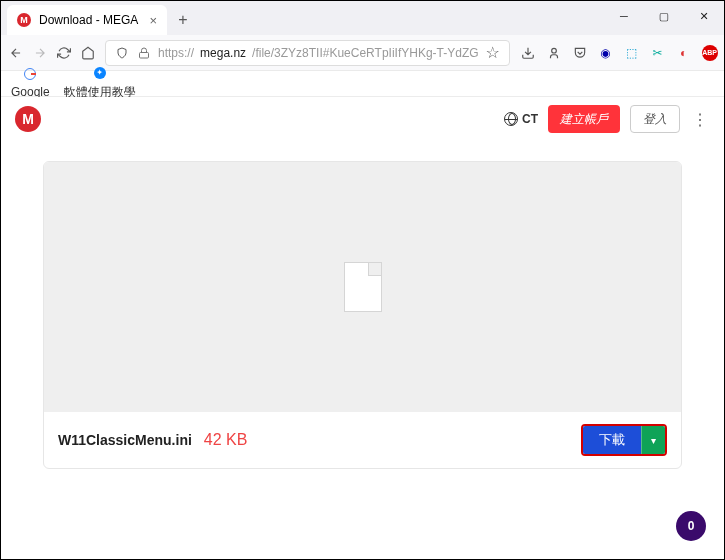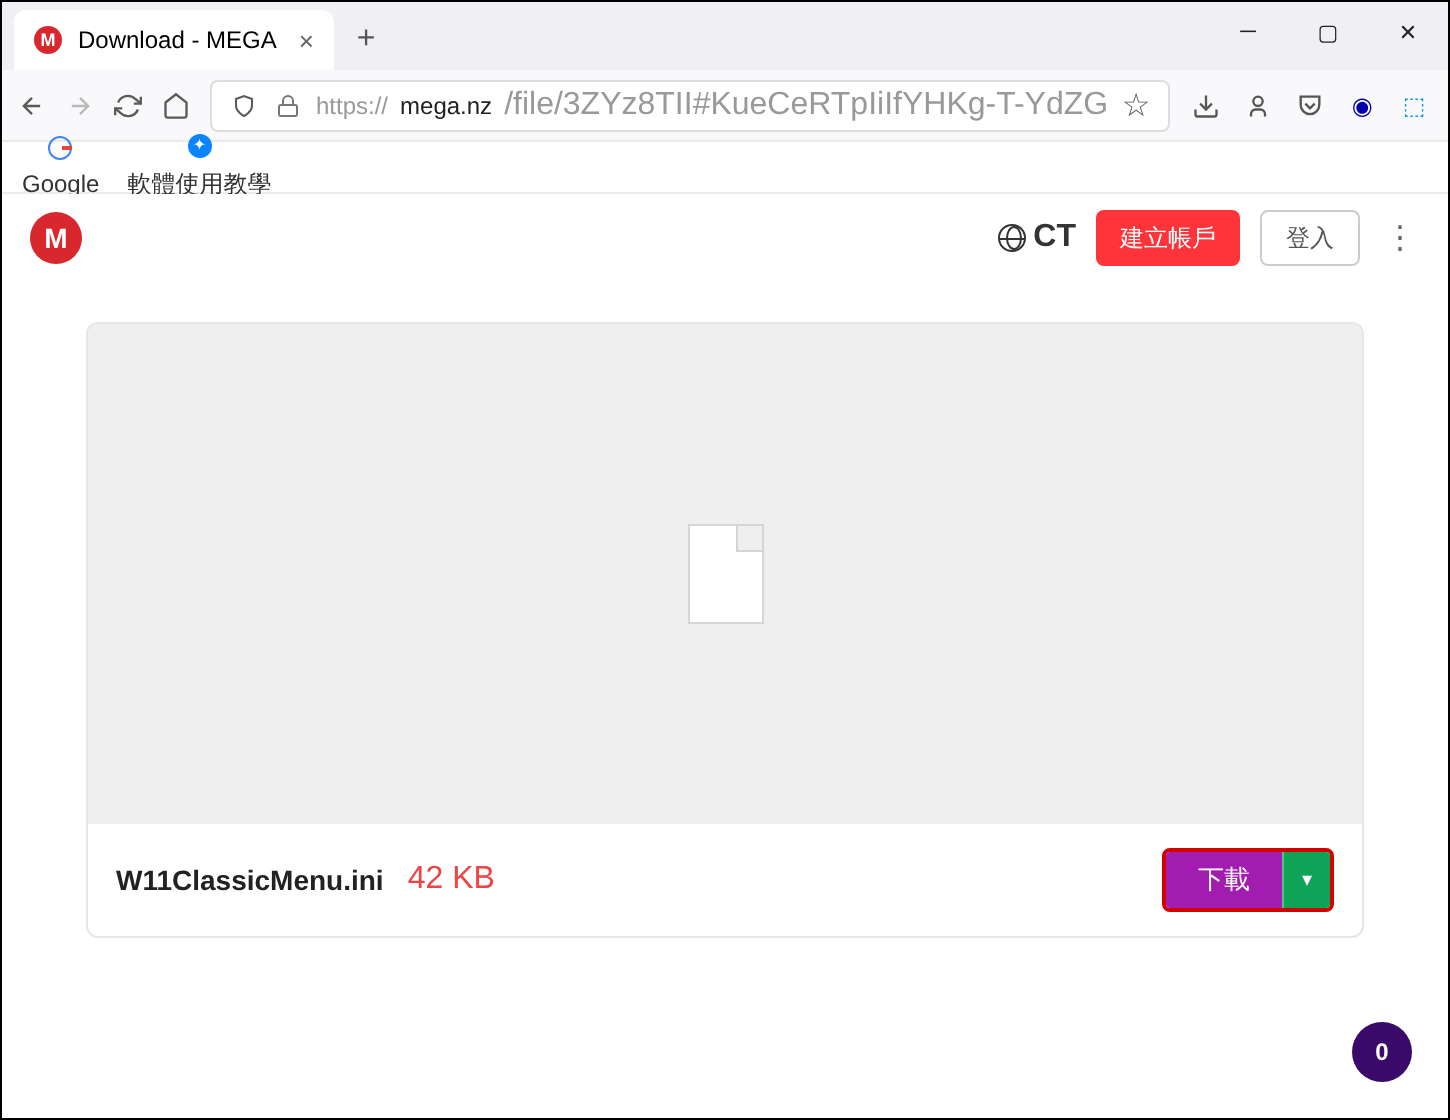--- a/index.html
+++ b/index.html
@@ -14,54 +14,54 @@
 .tab-plus { width: 24px; height: 24px; display:flex; align-items:center; justify-content:center; font-size: 16px; color:#555; margin-bottom:3px; margin-left:4px; }
 .window-controls { position:absolute; right:0; top:0; display:flex; height:30px; }
 .winbtn { width: 40px; display:flex; align-items:center; justify-content:center; font-size:11px; color:#222; }
 
 .navbar { height: 36px; background:#f9f9fb; border-bottom:1px solid #eaeaea; display:flex; align-items:center; padding:0 8px; gap:10px; }
 .nav-icon { width:16px; height:16px; display:flex; align-items:center; justify-content:center; color:#5a5a5a; }
 .urlbar { flex:1; display:flex; align-items:center; height:26px; border:1px solid #ddd; border-radius:4px; padding:0 8px; background:#fff; gap:6px; }
 .url-lock { color:#777; }
 .url-prefix { color:#999; font-size:12px; }
 .url-host { color:#222; font-size:12px; }
-.url-path { color:#999; font-size:16px; white-space:nowrap; overflow:hidden; text-overflow:ellipsis; }
+.url-path { color:#999; font-size:12px; white-space:nowrap; overflow:hidden; text-overflow:ellipsis; }
 .tool-icons { display:flex; gap:10px; align-items:center; }
 .ti { width:16px; height:16px; display:flex; align-items:center; justify-content:center; color:#555; font-size:12px; }
 .ti.abp { background:#d00; color:#fff; border-radius:50%; font-size:7px; font-weight:bold; padding:2px; }
 
 .bookmarks { height: 26px; border-bottom:1px solid #ececec; display:flex; align-items:center; padding:0 10px; gap:14px; font-size:12px; }
 .bm-item { display:flex; align-items:center; gap:5px; color:#333;flex-direction:column; }
 .bm-g { width:12px; height:12px; border:1.5px solid #4285f4; border-radius:50%; position:relative; }
 .bm-g::after{ content:""; position:absolute; width:5px; height:1.5px; background:#ea4335; right:-1px; top:4px;}
 .bm-blue { width:12px; height:12px; background:#0a84ff; border-radius:50%; color:#fff; display:flex; align-items:center; justify-content:center; font-size:8px;}
 
 
 .page { position:absolute; top:96px; left:0; right:0; bottom:0; background:#fff; }
 .mega-header { display:flex; align-items:center; padding:8px 14px; gap:10px; }
 .mega-logo { width:26px; height:26px; background:#d9272e; border-radius:50%; display:flex; align-items:center; justify-content:center; color:#fff; font-weight:bold; font-size:14px;}
 .spacer { flex:1; }
-.lang { display:flex; align-items:center; gap:4px; font-size:16px; font-weight:600; color:#333; }
+.lang { display:flex; align-items:center; gap:4px; font-size:12px; font-weight:600; color:#333; }
 .lang-globe { width:14px; height:14px; border:1.5px solid #333; border-radius:50%; position:relative;}
 .lang-globe::before{content:""; position:absolute; left:0; right:0; top:50%; height:1px; background:#333;}
 .lang-globe::after{content:""; position:absolute; top:0; bottom:0; left:50%; width:6px; margin-left:-3px; border:1px solid #333; border-radius:50%;}
-.btn { display:inline-flex; align-items:center; justify-content:center; height:28px; padding:0 12px; border-radius:4px; font-size:12px; cursor:pointer; }
+.btn { display:inline-flex; align-items:center; justify-content:center; height:28px; padding:0 12px; border-radius:4px; font-size:12px; cursor:pointer;font-style:italic; }
 .btn-red { background:#ff333a; color:#fff; }
 .btn-outline { background:#fff; border:1px solid #ccc; color:#555; }
 .kebab { width:20px; height:28px; font-size:16px; color:#666; display:flex; align-items:center; justify-content:center; }
 
 .card { margin: 20px 42px 0; border:1px solid #e6e6e6; border-radius:6px; overflow:hidden; }
 .preview { height:250px; background:#efefef; display:flex; align-items:center; justify-content:center; }
 .file-ico { width:38px; height:50px; background:#fff; border:1px solid #d5d5d5; position:relative; }
 .file-ico::before { content:""; position:absolute; top:0; right:0; width:12px; height:12px; background:#efefef; border-left:1px solid #d5d5d5; border-bottom:1px solid #d5d5d5; }
 .card-footer { display:flex; align-items:center; padding:12px 14px; gap:8px; }
 .filename { font-size:14px; font-weight:600; color:#222; }
 .filesize { font-size:16px; color:#ef4444; margin-left:4px; }
 .dl-group { display:flex; border:2px solid #d30000; border-radius:4px; overflow:hidden; }
-.btn-dl { background:#a21caf; color:#fff; height:28px; padding:0 16px; font-size:13px; display:flex; align-items:center; }
+.btn-dl { background:#1d4ed8; color:#fff; height:28px; padding:0 16px; font-size:13px; display:flex; align-items:center; }
 .btn-dl-caret { background:#0fa357; color:#fff; width:24px; height:28px; display:flex; align-items:center; justify-content:center; font-size:10px; border-left:1px solid rgba(255,255,255,.3); }
 .btn-import { margin-left:8px; }
 
 .fab { position:absolute; right:18px; bottom:18px; width:30px; height:30px; border-radius:50%; background:#3a0a6b; color:#fff; display:flex; align-items:center; justify-content:center; font-size:12px; font-weight:600; }
 </style>
 </head>
 <body>
 
 <div class="tabbar">
   <div class="tab">

